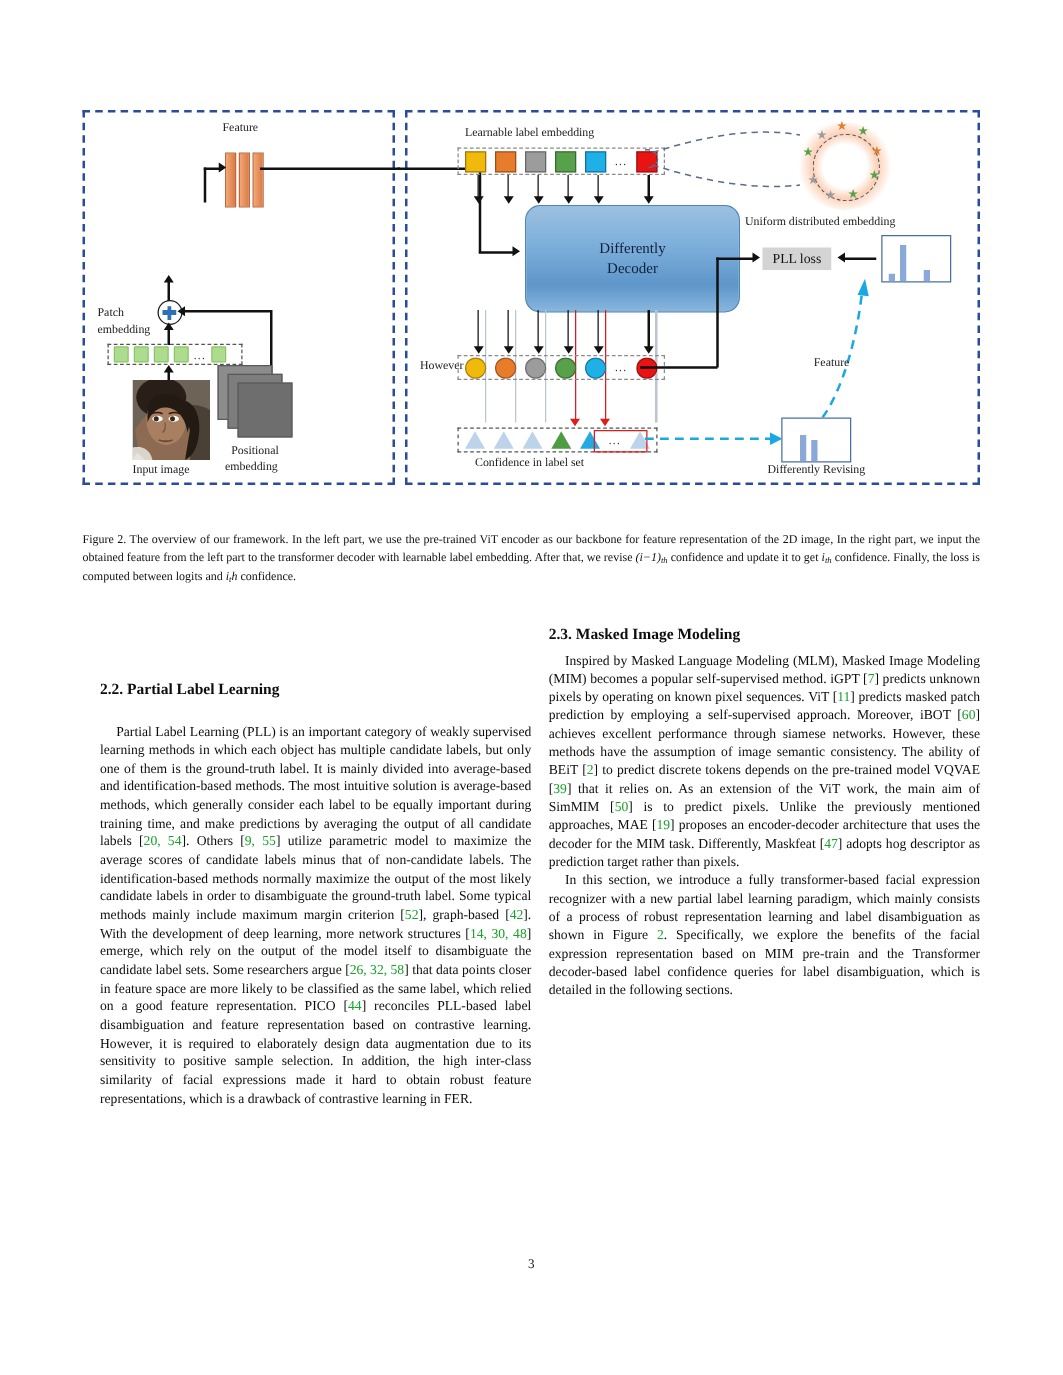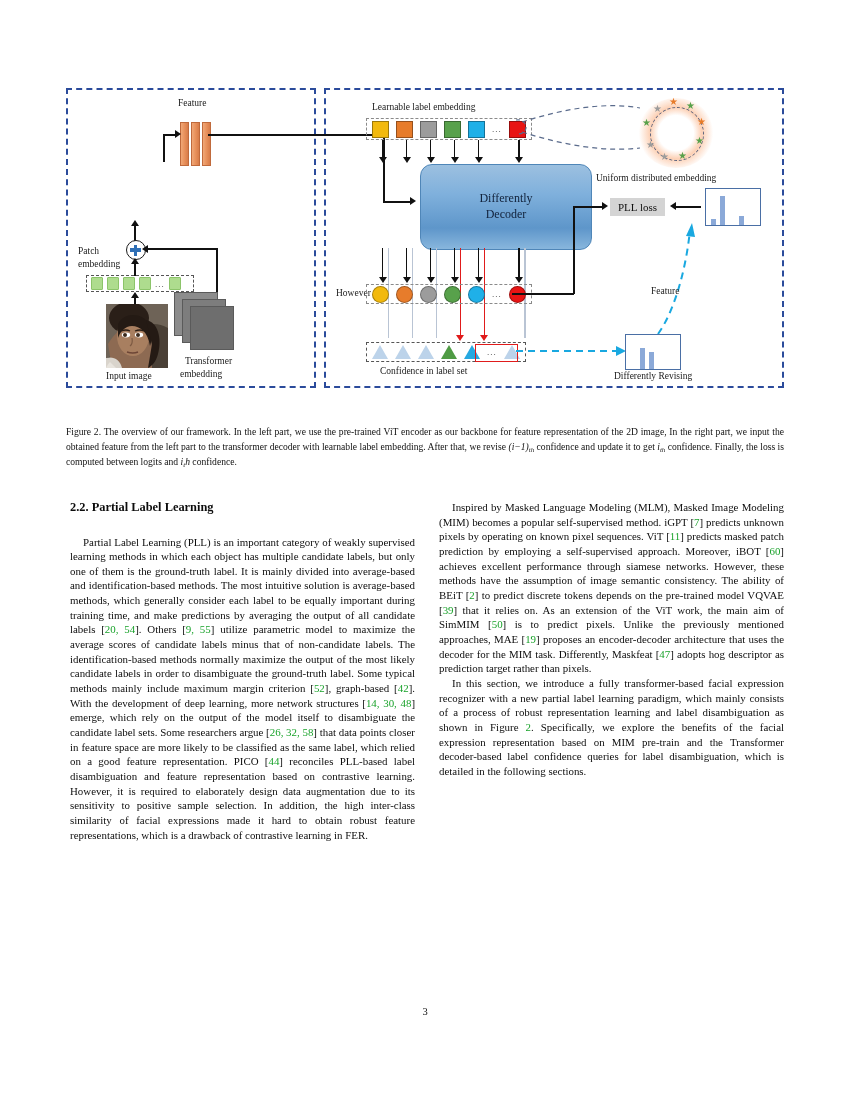--- a/index.html
+++ b/index.html
@@ -291,21 +291,21 @@
   
   .col {
     position: absolute;
     top: 500px;
     width: 345px;
     font-size: 10.9px;
     line-height: 1.345;
     text-align: justify;
     color: #0d0d0d;
   }
-  .col-left  { left: 70px; }
+  .col-left  { left: 80px; margin-top: 44px; }
   .col-right { left: 439px; }
 
   h2.sec {
     font-family: "Liberation Serif", serif;
     font-size: 12.4px;
     font-weight: bold;
     margin: 0 0 6px 0;
     line-height: 1.25;
     text-align: left;
   }
@@ -401,21 +401,21 @@
           <path d="M4 58 C2 60 1 62 0 64 L10 64 Z" fill="#e8e4dd"></path>
         </svg>
       </div>
       <div class="fig-label" style="left:38px; top:281px;">Input image</div>
 
       <div class="pos-stack">
           <i></i>
           <i></i>
           <i></i>
         </div>
-      <div class="fig-label" style="left:117px; top:266px;">Transformer</div>
+      <div class="fig-label" style="left:117px; top:266px;">Positional</div>
       <div class="fig-label" style="left:112px; top:279px;">embedding</div>
     </div>
 
     <div class="panel panel-right">
 
       <div class="arrow arrow-h" style="left:-8px; top:44px; width:66px;"></div>
       <div class="arrow arrow-v" style="left:57px; top:44px; height:68px;"></div>
       <div class="arrow arrow-h" style="left:57px; top:111px; width:28px;"></div>
       <div class="head-r" style="left:84px; top:107px;"></div>
 
@@ -551,18 +551,19 @@
     <span>Figure 2. The overview of our framework. In the left part, we use the pre-trained ViT encoder as our backbone for feature representation of the 2D image, In the right part, we input the obtained feature from the left part to the transformer decoder with learnable label embedding. After that, we revise </span><span class="mathi">(i−1)</span><span class="sub">th</span><span> confidence and update it to get </span><span class="mathi">i</span><span class="sub">th</span><span> confidence. Finally, the loss is computed between logits and </span><span class="mathi">i</span><span class="sub">t</span><span class="mathi">h</span><span> confidence.</span>
   </div>
 
   <div class="col col-left">
     <h2 class="sec">2.2. Partial Label Learning</h2>
     <div class="gap-small"></div>
     <p class="para" id="left-para"><span>Partial Label Learning (PLL) is an important category of weakly supervised learning methods in which each object has multiple candidate labels, but only one of them is the ground-truth label. It is mainly divided into average-based and identification-based methods. The most intuitive solution is average-based methods, which generally consider each label to be equally important during training time, and make predictions by averaging the output of all candidate labels [</span><span class="ref">20, 54</span><span>]. Others [</span><span class="ref">9, 55</span><span>] utilize parametric model to maximize the average scores of candidate labels minus that of non-candidate labels. The identification-based methods normally maximize the output of the most likely candidate labels in order to disambiguate the ground-truth label. Some typical methods mainly include maximum margin criterion [</span><span class="ref">52</span><span>], graph-based [</span><span class="ref">42</span><span>]. With the development of deep learning, more network structures [</span><span class="ref">14, 30, 48</span><span>] emerge, which rely on the output of the model itself to disambiguate the candidate label sets. Some researchers argue [</span><span class="ref">26, 32, 58</span><span>] that data points closer in feature space are more likely to be classified as the same label, which relied on a good feature representation. PICO [</span><span class="ref">44</span><span>] reconciles PLL-based label disambiguation and feature representation based on contrastive learning. However, it is required to elaborately design data augmentation due to its sensitivity to positive sample selection. In addition, the high inter-class similarity of facial expressions made it hard to obtain robust feature representations, which is a drawback of contrastive learning in FER.</span></p>
   </div>
 
   <div class="col col-right">
+    <h2 class="sec">2.3. Masked Image Modeling</h2>
     <p class="para" id="right-para-1"><span>Inspired by Masked Language Modeling (MLM), Masked Image Modeling (MIM) becomes a popular self-supervised method. iGPT [</span><span class="ref">7</span><span>] predicts unknown pixels by operating on known pixel sequences. ViT [</span><span class="ref">11</span><span>] predicts masked patch prediction by employing a self-supervised approach. Moreover, iBOT [</span><span class="ref">60</span><span>] achieves excellent performance through siamese networks. However, these methods have the assumption of image semantic consistency. The ability of BEiT [</span><span class="ref">2</span><span>] to predict discrete tokens depends on the pre-trained model VQVAE [</span><span class="ref">39</span><span>] that it relies on. As an extension of the ViT work, the main aim of SimMIM [</span><span class="ref">50</span><span>] is to predict pixels. Unlike the previously mentioned approaches, MAE [</span><span class="ref">19</span><span>] proposes an encoder-decoder architecture that uses the decoder for the MIM task. Differently, Maskfeat [</span><span class="ref">47</span><span>] adopts hog descriptor as prediction target rather than pixels.</span></p>
     <p class="para" id="right-para-2"><span>In this section, we introduce a fully transformer-based facial expression recognizer with a new partial label learning paradigm, which mainly consists of a process of robust representation learning and label disambiguation as shown in Figure </span><span class="ref">2</span><span>. Specifically, we explore the benefits of the facial expression representation based on MIM pre-train and the Transformer decoder-based label confidence queries for label disambiguation, which is detailed in the following sections.</span></p>
   </div>
 
   <div class="pageno">3</div>
 </div>
 
 </body></html>

